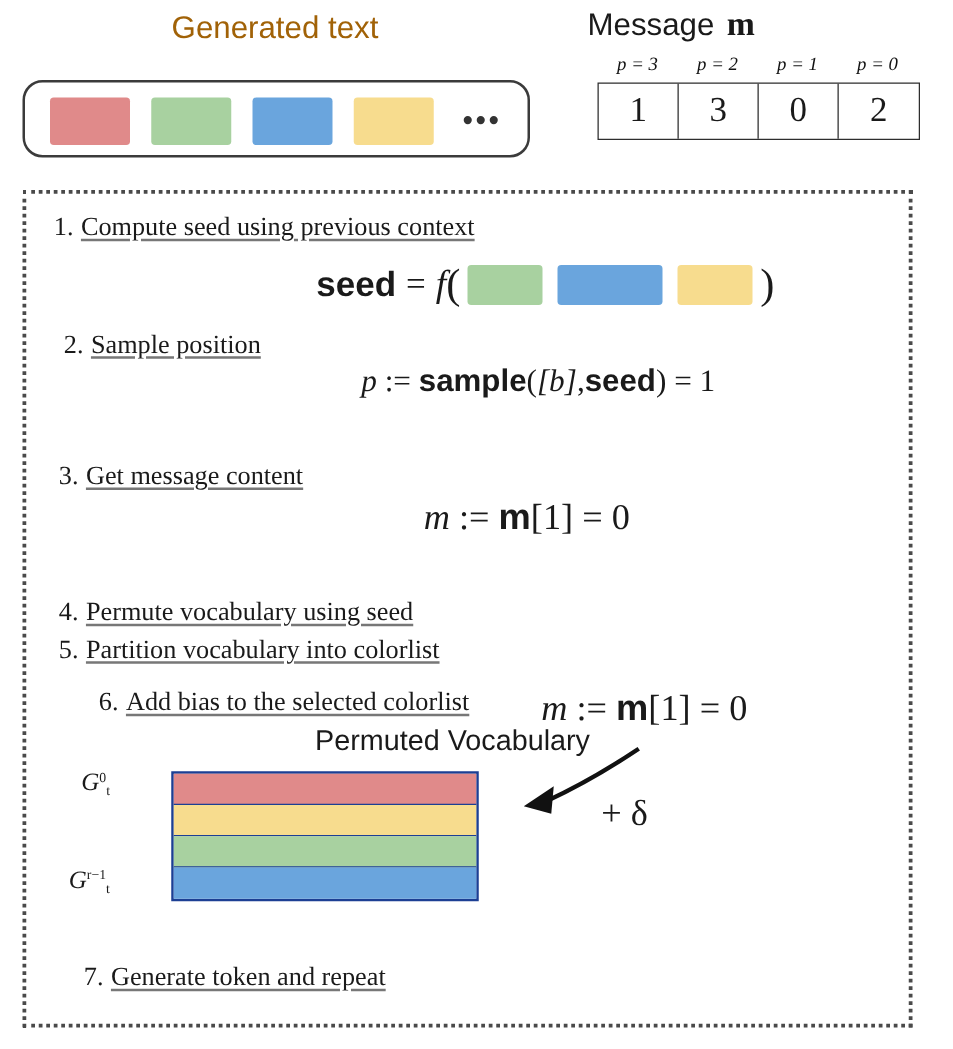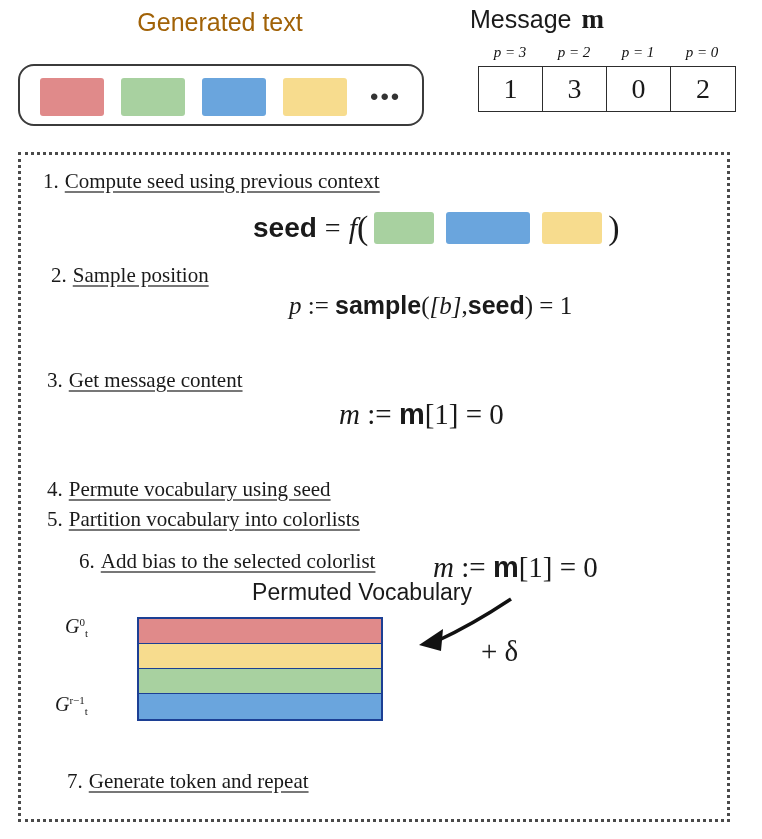--- a/index.html
+++ b/index.html
@@ -312,21 +312,21 @@
     <span>:=</span>
     <span class="bold-sans">m</span><span>[1]</span>
     <span>=</span>
     <span>0</span>
   </div>
 
   <div class="step" id="step4">
     <span class="num">4.</span><span class="stext">Permute vocabulary using seed</span>
   </div>
   <div class="step" id="step5">
-    <span class="num">5.</span><span class="stext">Partition vocabulary into colorlists</span>
+    <span class="num">5.</span><span class="stext">Partition vocabulary into colorlist</span>
   </div>
   <div class="step" id="step6">
     <span class="num">6.</span><span class="stext">Add bias to the selected colorlist</span>
   </div>
 
   <div class="formula" id="f-bias">
     <span class="ital">m</span>
     <span>:=</span>
     <span class="bold-sans">m</span><span>[1]</span>
     <span>=</span>

